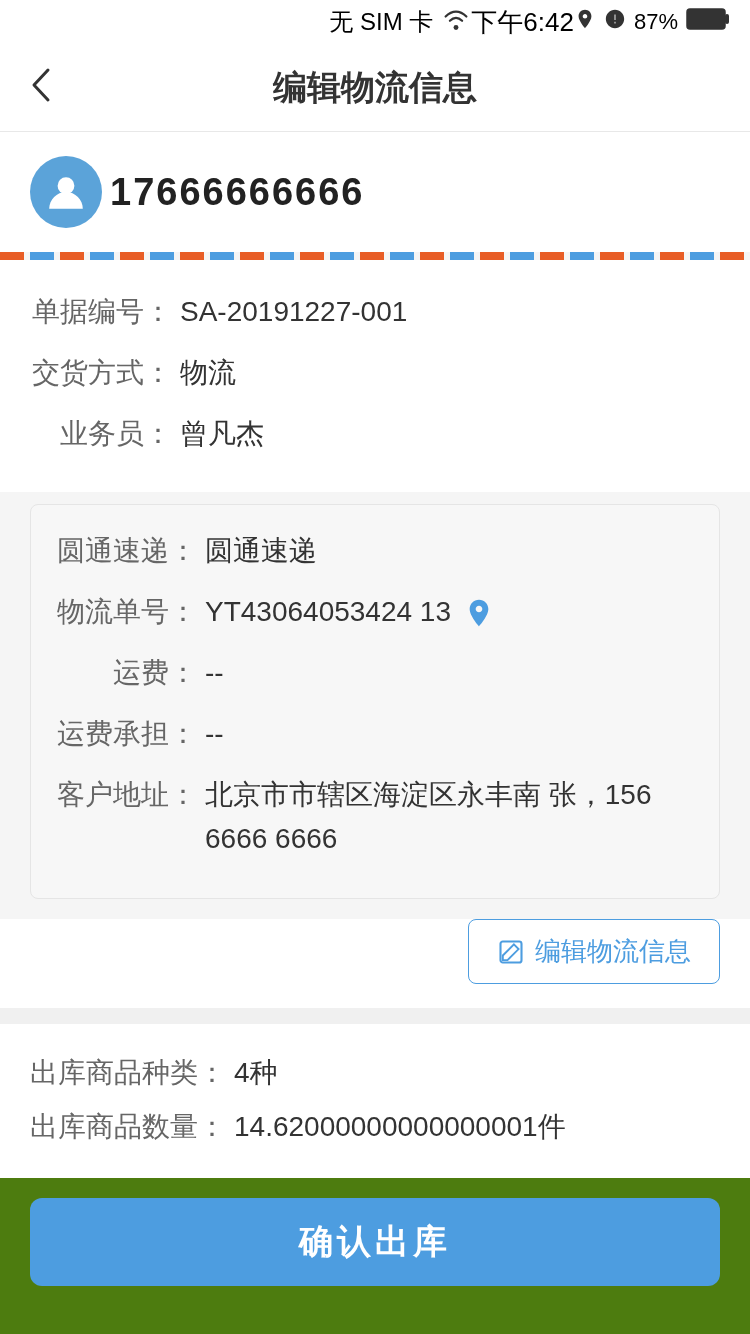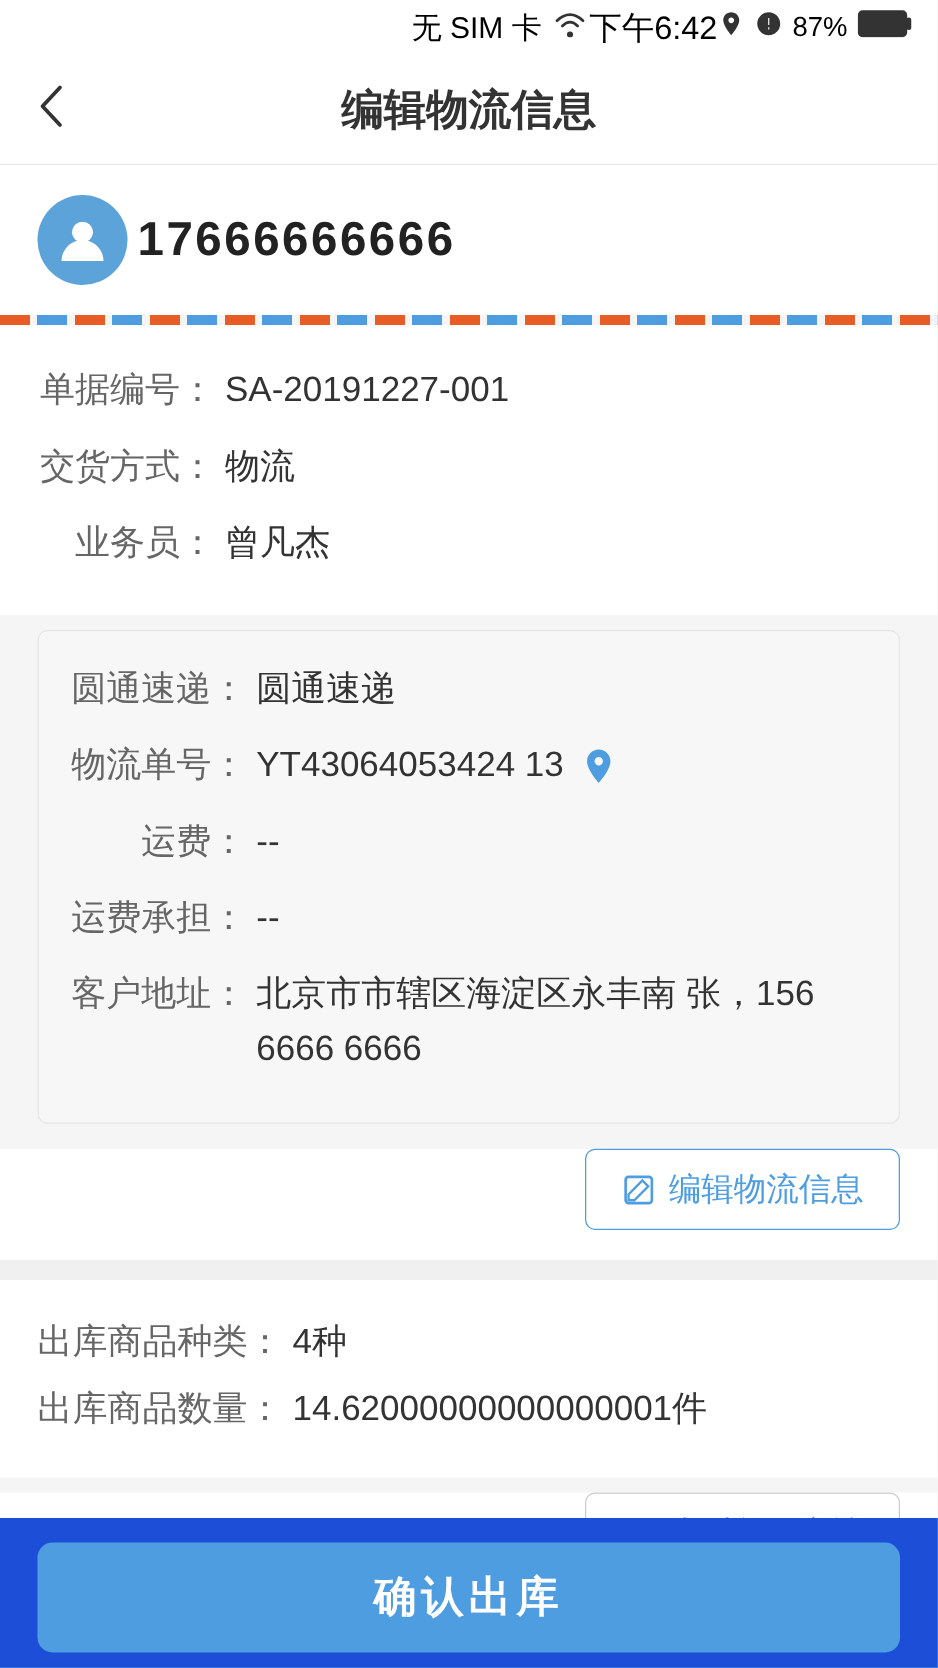--- a/index.html
+++ b/index.html
@@ -258,22 +258,22 @@
 
     
     .spacer {
       background: #f5f5f5;
       flex: 1;
       min-height: 100px;
     }
 
     
     .confirm-btn-wrap {
-      background: #1d4ed8;
-      padding: 20px 30px 12px;
+      background: #4d7c0f;
+      padding: 20px 30px 48px;
       position: fixed;
       bottom: 0;
       width: 750px;
     }
     .confirm-btn {
       background: #4d9de0;
       color: #fff;
       border: none;
       border-radius: 12px;
       width: 100%;

